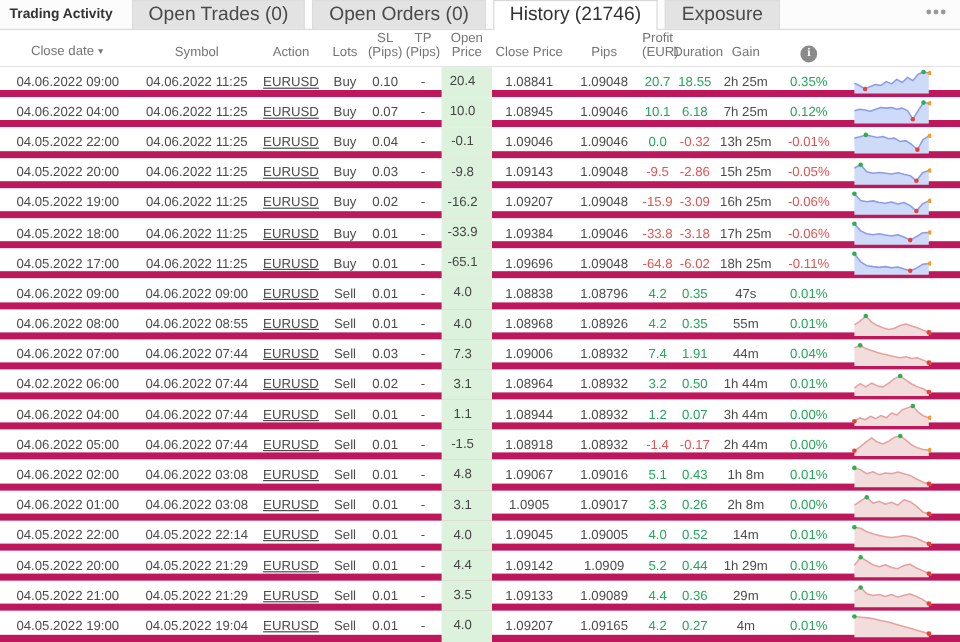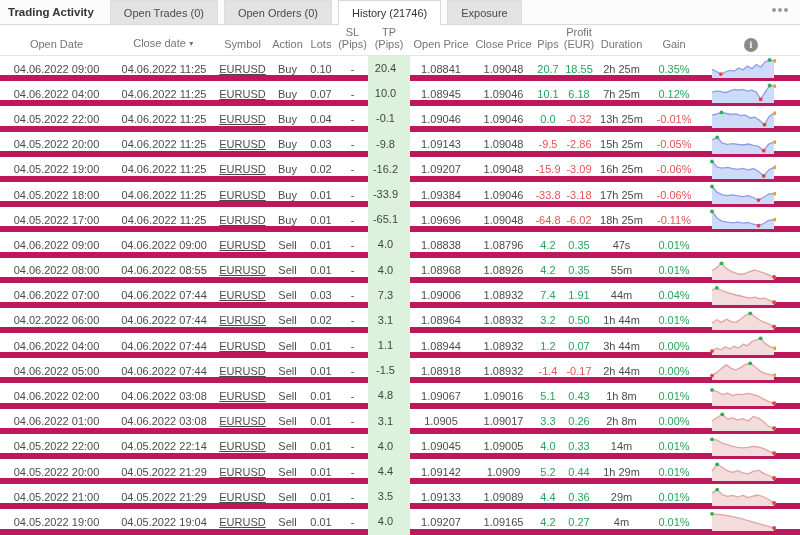--- a/index.html
+++ b/index.html
@@ -6,21 +6,21 @@
   html,body { width:800px; height:535px; overflow:hidden; background:#fff;
     font-family:"Liberation Sans", sans-serif; }
   .app { width:800px; height:535px; background:#fff; position:relative; }
 
   
   .tabbar { height:25px; display:flex; align-items:stretch; background:#fcfcfc;
     border-bottom:1px solid #d9d9d9; position:relative; }
   .section-label { font-size:11.5px; font-weight:bold; color:#333;
     display:flex; align-items:center; padding:0 16px 0 8px; white-space:nowrap; }
   .tabs { display:flex; align-items:stretch; }
-  .tab { font-size:11px; color:#4a4a4a; background:#e3e3e3; border:1px solid #dddddd;
+  .tab { font-size:16px; color:#4a4a4a; background:#e3e3e3; border:1px solid #dddddd;
     border-bottom:none; padding:0 13px; margin-right:6px; display:flex; align-items:center;
     white-space:nowrap; cursor:pointer;text-align:center; }
   .tab.active { background:#fff; color:#333; margin-bottom:-1px; border-color:#d9d9d9; }
   .menu-dots { position:absolute; right:10px; top:6px; display:flex; gap:2px; cursor:pointer;
     padding:2px; }
   .menu-dots span { width:4px; height:4px; border-radius:50%; background:#9a9a9a; display:block; }
 
   
   .grid { display:grid;
     grid-template-columns:113px 102px 55px 35px 32px 31px 42px 62px 63px 26px 36px 49px 56px 98px; }
@@ -57,23 +57,20 @@
         <div class="tab">Exposure</div>
       </div>
     <div class="menu-dots">
         <span></span>
         <span></span>
         <span></span>
       </div>
   </div>
   <div class="grid thead" id="thead">
       <div class="th">
-        <div>Open Date</div>
-      </div>
-      <div class="th">
         <div>Close date<span class="arrow">▼</span></div>
       </div>
       <div class="th">
         <div>Symbol</div>
       </div>
       <div class="th">
         <div>Action</div>
       </div>
       <div class="th">
         <div>Lots</div>
@@ -466,21 +463,21 @@
         <div class="td">04.05.2022 22:00</div>
         <div class="td">04.05.2022 22:14</div>
         <div class="td symbol"><span>EURUSD</span></div>
         <div class="td">Sell</div>
         <div class="td">0.01</div>
         <div class="td">-</div>
         <div class="td tp">4.0</div>
         <div class="td">1.09045</div>
         <div class="td">1.09005</div>
         <div class="td pos">4.0</div>
-        <div class="td pos">0.33</div>
+        <div class="td pos">0.52</div>
         <div class="td">14m</div>
         <div class="td pos">0.01%</div>
         <div class="td chart">
           <svg width="66" height="21" viewBox="0 0 66 21" xmlns="http://www.w3.org/2000/svg">
             <polygon points="2,20 2.0,3.3 7.2,4.2 12.3,7.1 17.5,8.7 22.7,10.3 27.8,11.3 33.0,11.9 38.2,11.3 43.3,10.3 48.5,11.0 53.7,12.6 58.8,15.1 64.0,17.2 64,20" fill="#f3dcdc"></polygon>
             <polyline points="2.0,3.3 7.2,4.2 12.3,7.1 17.5,8.7 22.7,10.3 27.8,11.3 33.0,11.9 38.2,11.3 43.3,10.3 48.5,11.0 53.7,12.6 58.8,15.1 64.0,17.2" fill="none" stroke="#e4a3a3" stroke-width="1.3" stroke-linejoin="round"></polyline>
             <circle cx="66.5" cy="17.2" r="1.9" fill="#f59d2c"></circle>
             <circle cx="2" cy="3.3" r="1.9" fill="#2fae51"></circle>
             <circle cx="64" cy="17.2" r="1.9" fill="#e8413c"></circle>
           </svg>

